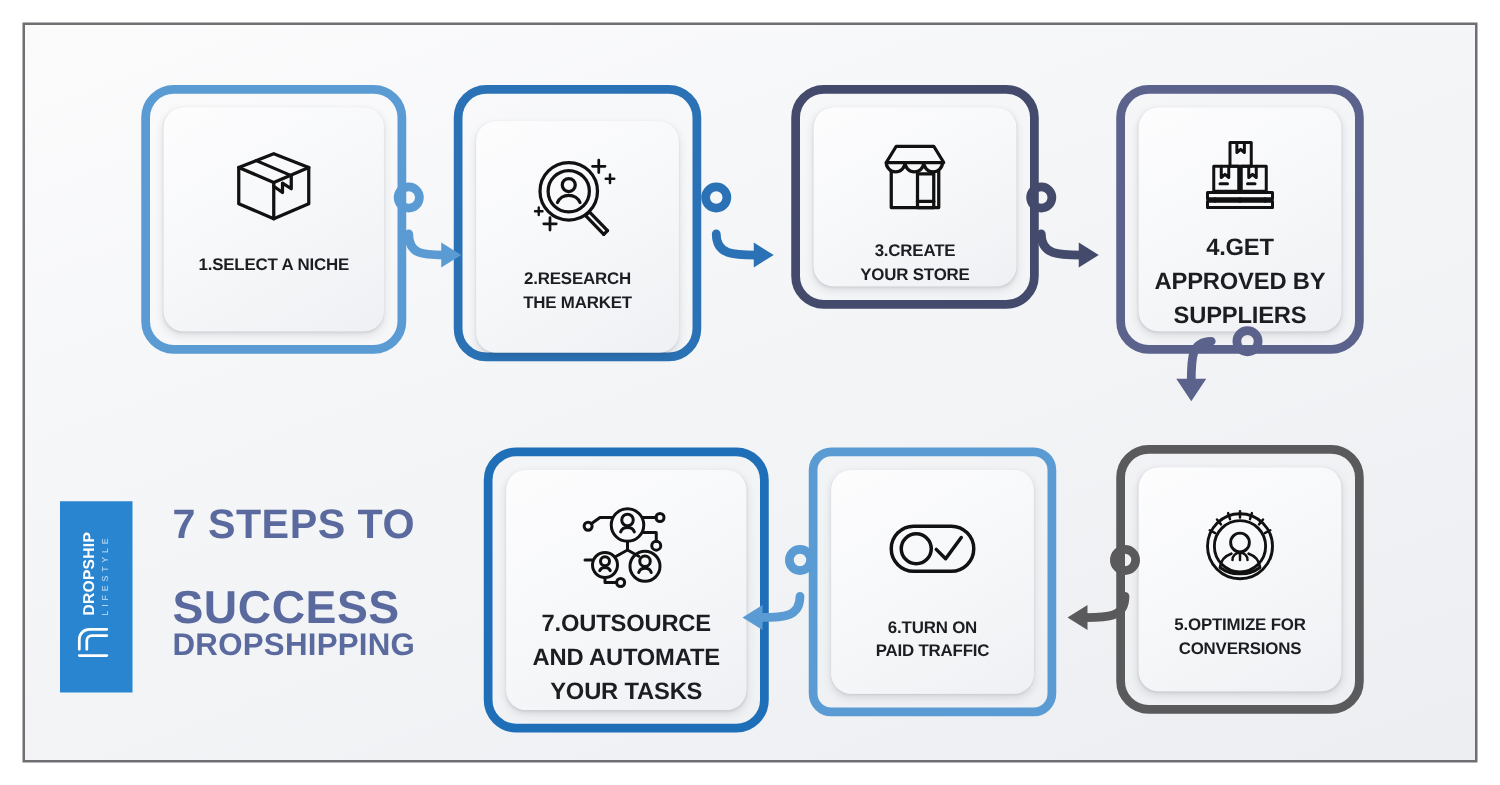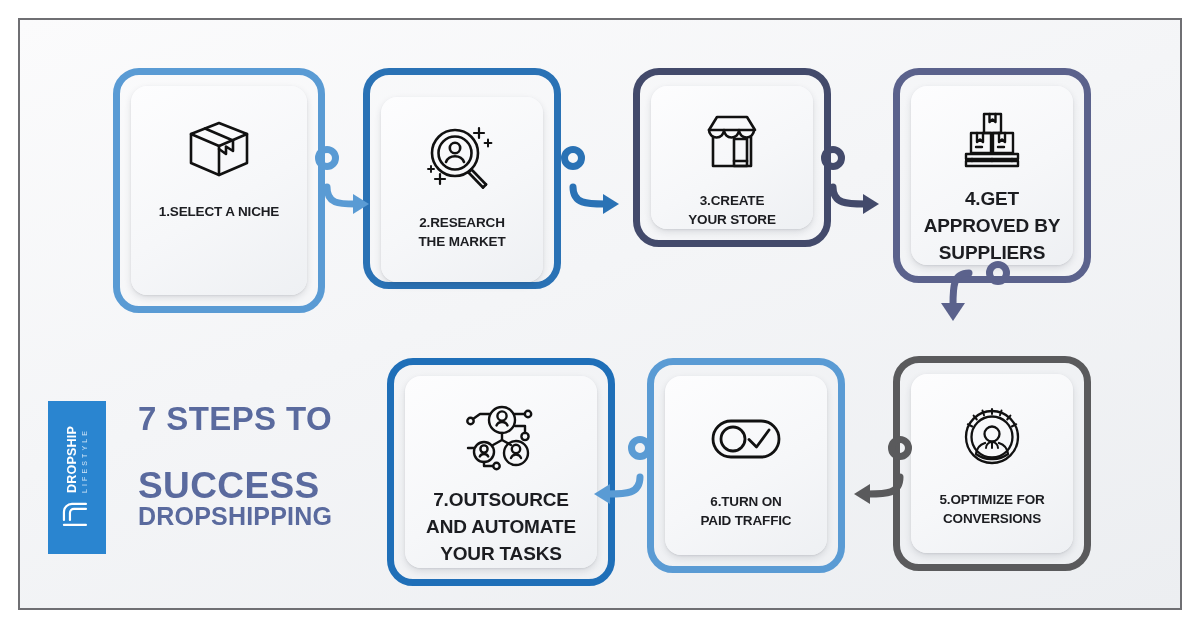--- a/index.html
+++ b/index.html
@@ -137,21 +137,21 @@
     line-height: 1;
     margin-top: 3px;
   }
 </style>
 </head>
 <body>
 
 <div id="canvas">
   <div class="frame">
 
-    <div class="card" style="left:93px; top:48px; width:212px; height:245px; border-color:#5a9bd4;">
+    <div class="card" style="left:93px; top:48px; width:212px; height:215px; border-color:#5a9bd4;">
       <div class="inner">
         <div class="icon-wrap">
           <svg width="76" height="72" viewBox="0 0 76 72">
             <g fill="none" stroke="#111" stroke-width="2.6" stroke-linejoin="round" stroke-linecap="round">
               <path d="M38 10 L66 21 L66 50 L38 62 L10 50 L10 21 Z"></path>
               <path d="M10 21 L38 33 L66 21"></path>
               <path d="M38 33 L38 62"></path>
               <path d="M24 15.5 L52 27.5 L52 38 L45 33.5 L45 41 L38 36"></path>
             </g>
           </svg>
@@ -240,21 +240,21 @@
                        M16.2 25.5 l-4.4 -2.3 M55.8 25.5 l4.4 -2.3" stroke-width="2"></path>
               <path d="M36 41 L36 47 M30 47 a6 6 0 0 1 12 0" stroke-width="2"></path>
             </g>
           </svg>
         </div>
         <div class="label">5.OPTIMIZE FOR
 CONVERSIONS</div>
       </div>
     </div>
 
-    <div class="card" style="left:627px; top:338px; width:198px; height:215px; border-color:#5a9bd4;">
+    <div class="card" style="left:627px; top:338px; width:198px; height:215px; border-color:#5a9bd4;border-radius:18px;">
       <div class="inner">
         <div class="icon-wrap">
           <svg width="82" height="52" viewBox="0 0 82 52">
             <g fill="none" stroke="#111" stroke-width="2.8" stroke-linejoin="round" stroke-linecap="round">
               <rect x="8" y="8" width="66" height="36" rx="18"></rect>
               <circle cx="28" cy="26" r="12"></circle>
               <path d="M44 26.5 L51.5 34 L64 17"></path>
             </g>
           </svg>
         </div>

